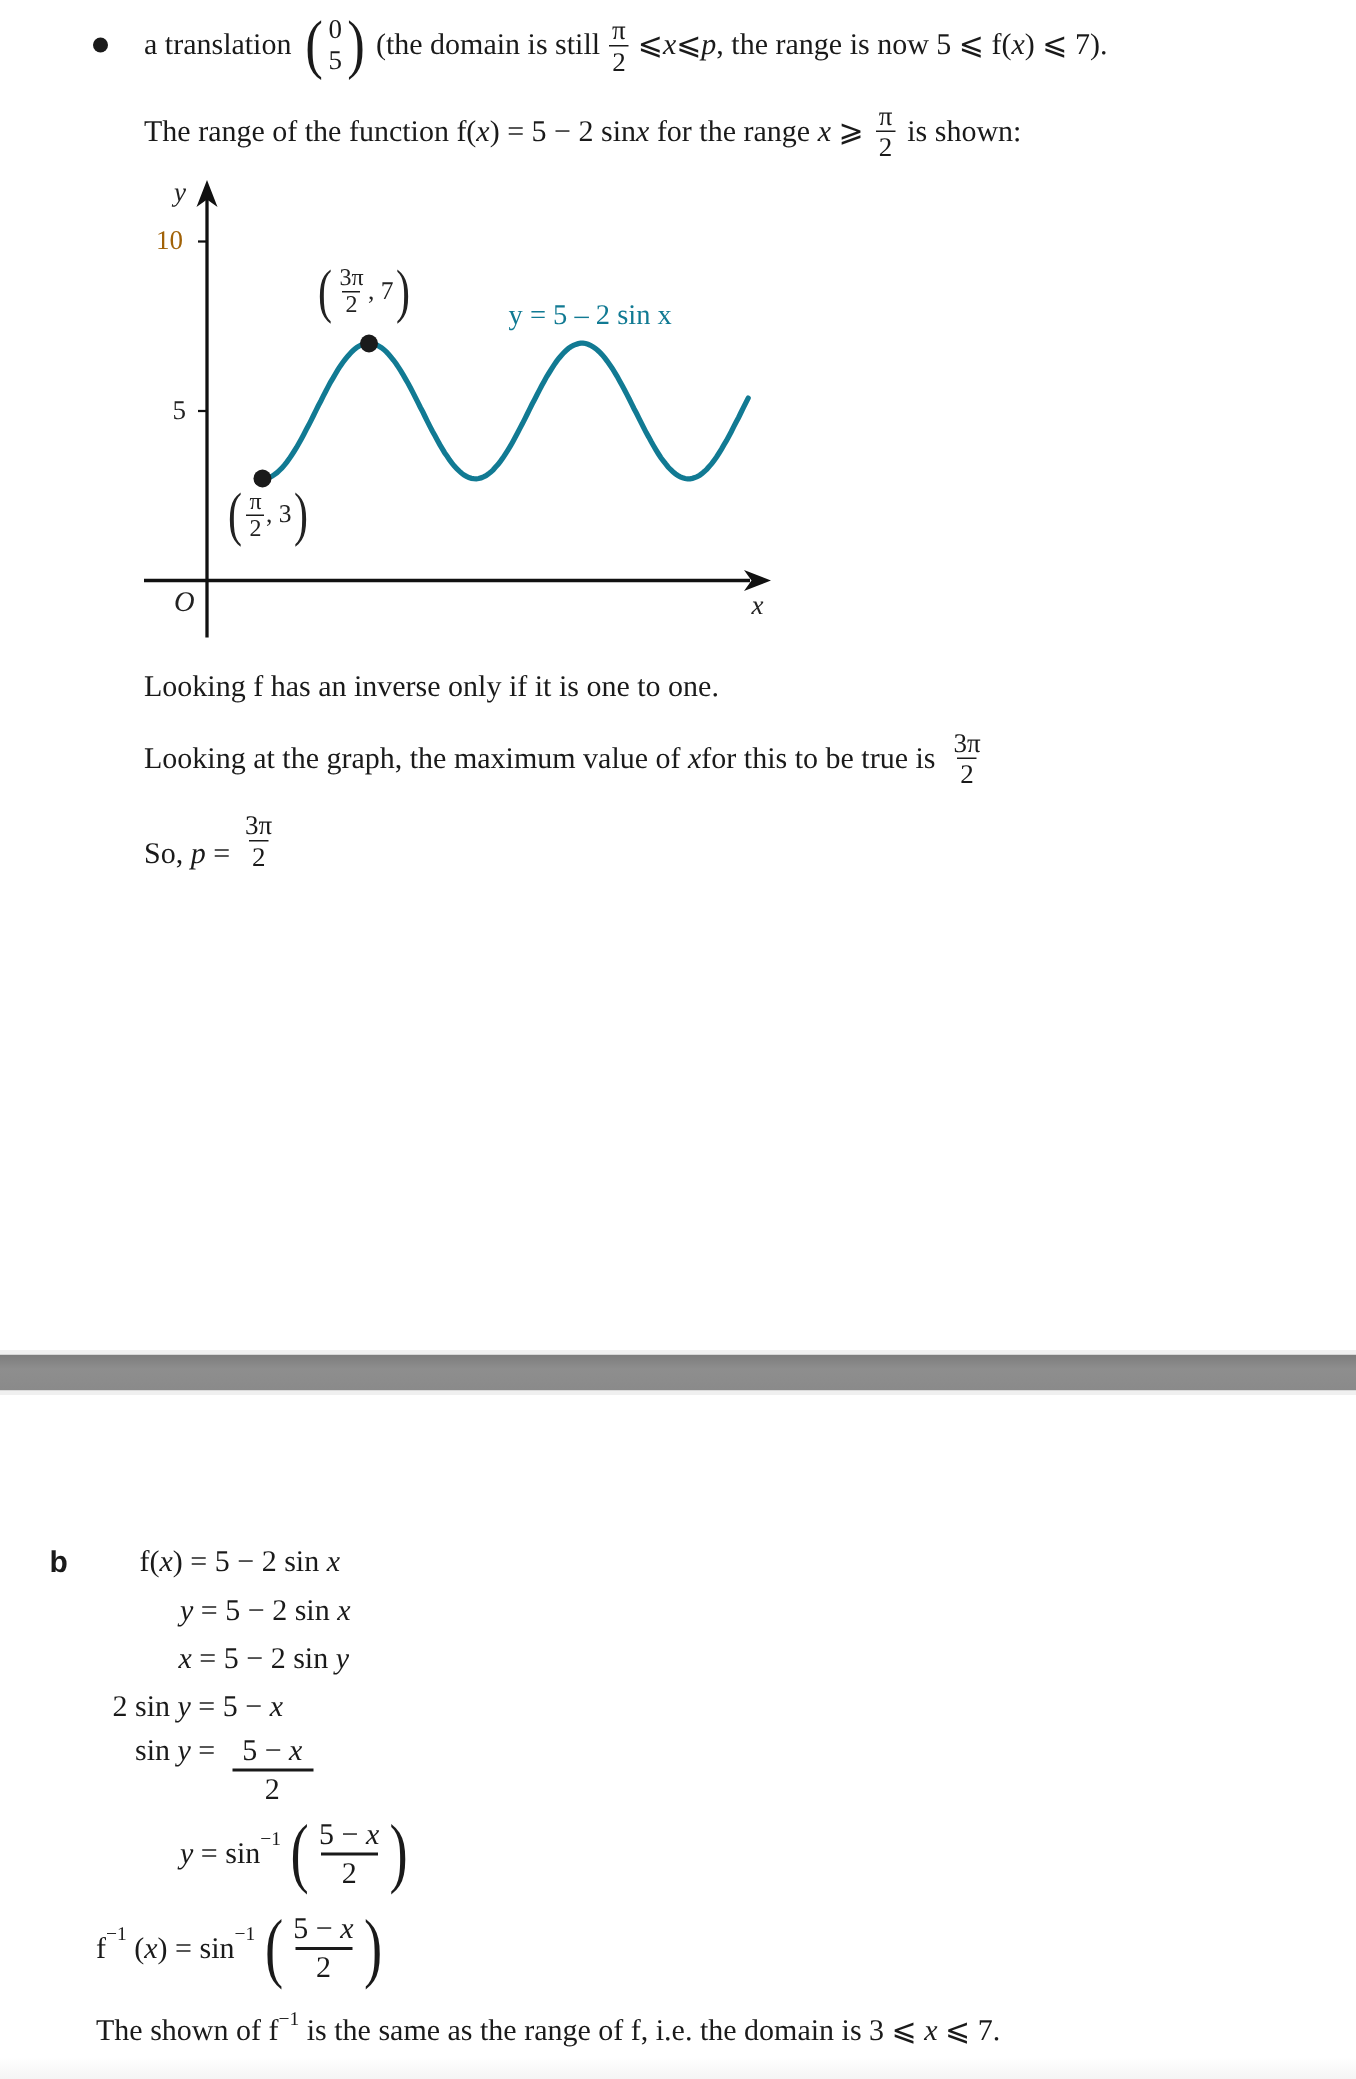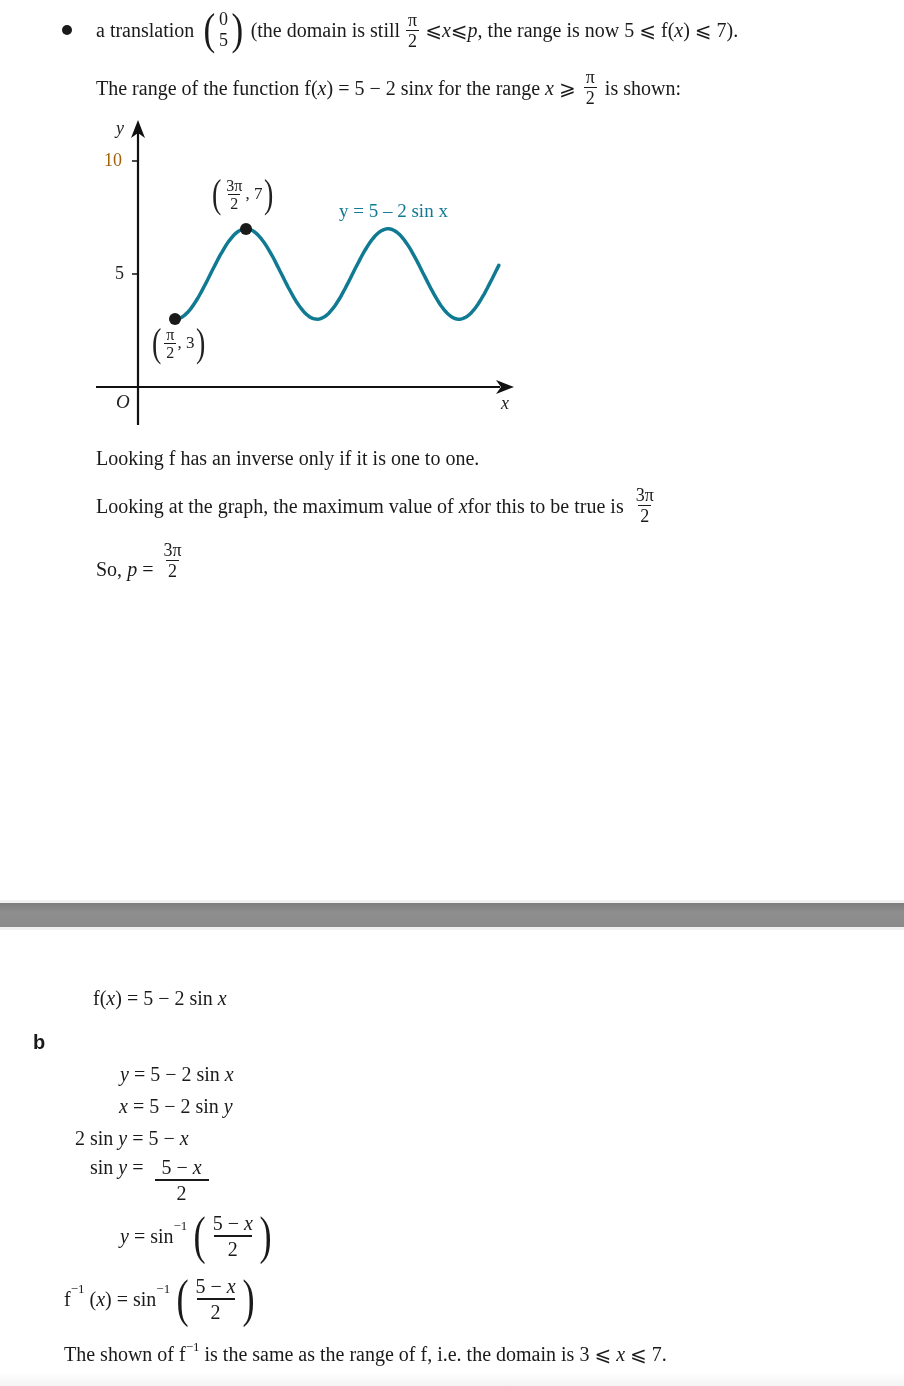--- a/index.html
+++ b/index.html
@@ -138,21 +138,21 @@
   <span class="frac" style="margin-left:8px;">
     <span class="num">3π</span>
     <span class="den">2</span>
   </span>
 </div>
 
 <div class="sep-band"></div>
 
 <span class="abs part-label" style="left:33px; top:1031px;">b</span>
 
-<div class="abs eq" style="left:93px; top:986px;">
+<div class="abs eq" style="left:93px; top:1029px;">
   <span>f(</span><i class="m">x</i><span>) = 5 − 2 sin </span><i class="m">x</i>
 </div>
 <div class="abs eq" style="left:120px; top:1062px;">
   <i class="m">y</i><span> = 5 − 2 sin </span><i class="m">x</i>
 </div>
 <div class="abs eq" style="left:119px; top:1094px;">
   <i class="m">x</i><span> = 5 − 2 sin </span><i class="m">y</i>
 </div>
 <div class="abs eq" style="left:75px; top:1126px;">
   <span>2 sin </span><i class="m">y</i><span> = 5 − </span><i class="m">x</i>

